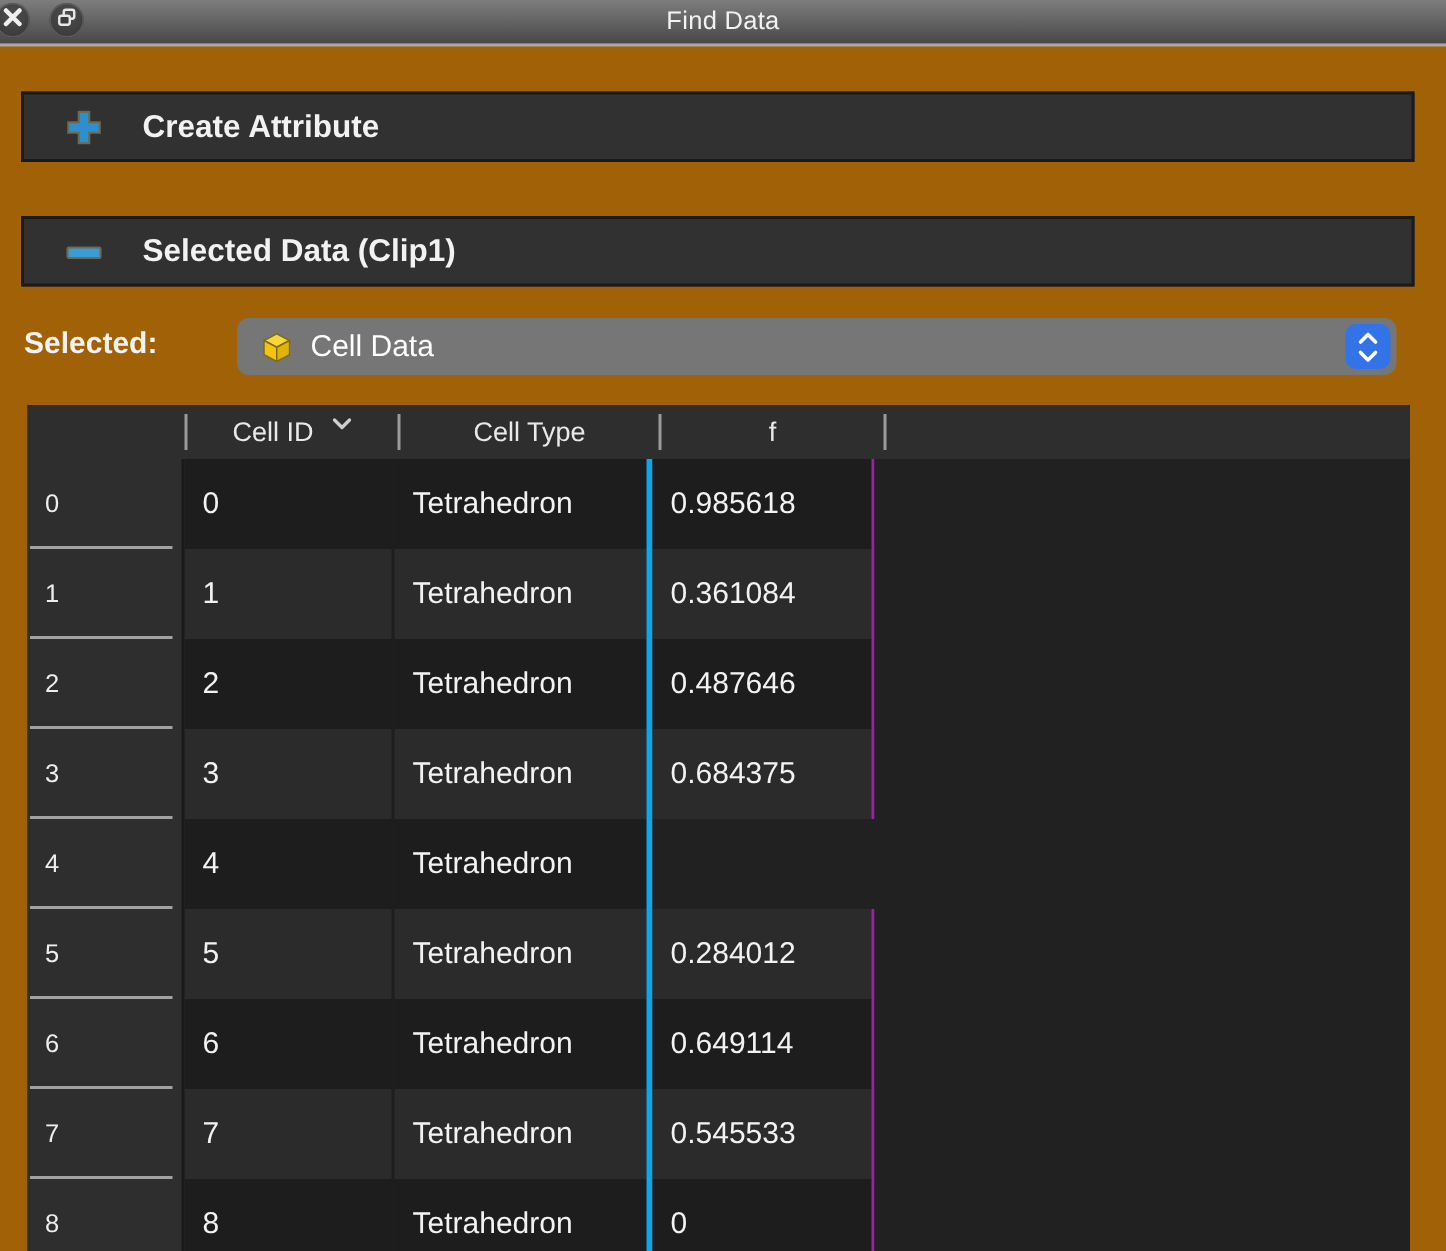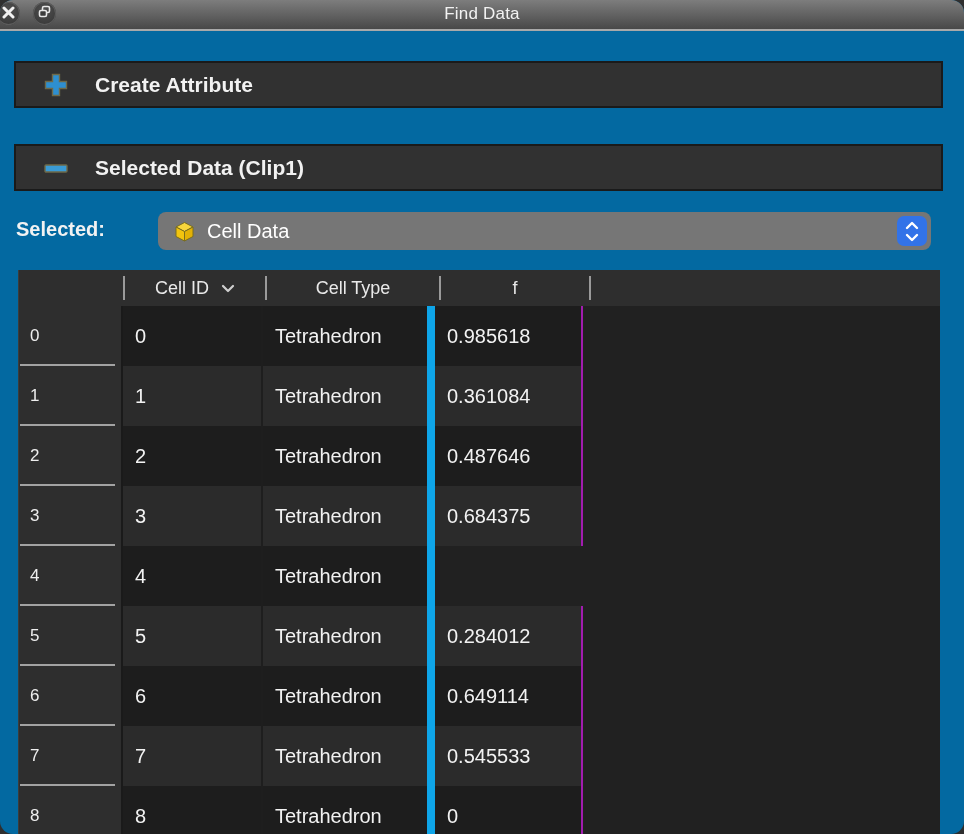--- a/index.html
+++ b/index.html
@@ -1,18 +1,18 @@
 <!DOCTYPE html>
 <html><head>
 <meta charset="utf-8">
 <style>
   html,body{margin:0;padding:0;background:#2f2f2f;}
   .panel{
     position:relative;width:964px;height:834px;overflow:hidden;
-    background:#0369a1;font-family:"Liberation Sans",sans-serif;border-radius:13px;
+    background:#a16207;font-family:"Liberation Sans",sans-serif;
     -webkit-font-smoothing:antialiased;
   }
   
   .titlebar{
     position:absolute;left:0;top:0;width:100%;height:29px;
     background:linear-gradient(#7d7d7d,#484848);
     border-bottom:2px solid #a9a9a9;
   }
   .titlebar-title{
     position:absolute;left:0;right:0;top:4px;text-align:center;
@@ -54,21 +54,21 @@
   }
   
   .table{
     position:absolute;left:18px;top:270px;width:922px;height:564px;
     background:#212121;overflow:hidden;border-left:1px solid #3c3c3c;box-sizing:border-box;
   }
   .thead{
     position:relative;height:36px;background:#2e2e2e;
     display:flex;align-items:center;color:#e9e9e9;font-size:18px;
   }
-  .th{display:flex;align-items:center;justify-content:center;box-sizing:border-box;}
+  .th{display:flex;align-items:flex-start;justify-content:center;box-sizing:border-box;}
   .th-rowhdr{width:104px;}
   .th-id{width:140px;}
   .th-type{width:172px;}
   .th-f{width:148px;}
   .hsep{width:2px;height:24px;background:#9a9a9a;flex:0 0 auto;}
   .sort-chevron{margin-left:12px;display:inline-flex;}
   .tbody{position:relative;}
   .trow{display:flex;height:60px;}
   .rowhdr{
     width:104px;flex:0 0 auto;background:#2e2e2e;color:#eeeeee;font-size:17px;
@@ -76,21 +76,21 @@
     position:relative;border-right:2px solid #1a1a1a;
   }
   .rowhdr::after{
     content:"";position:absolute;left:1px;right:6px;bottom:0;height:2px;background:#a2a2a2;
   }
   .cell{
     display:flex;align-items:center;padding-left:12px;box-sizing:border-box;
     color:#f2f2f2;font-size:20px;flex:0 0 auto;
   }
   .c-id{width:140px;border-right:2px solid #1e1e1e;}
-  .c-type{width:172px;border-right:8px solid #0ea5e9;}
+  .c-type{width:172px;border-right:4px solid #0ea5e9;}
   .c-f{width:148px;border-right:2px solid #a21caf;text-align:center;}
   .c-fill{flex:1 1 auto;background:#212121 !important;border-right:none;}
   .trow.even .cell{background:#1d1d1d;}
   .trow.odd  .cell{background:#2b2b2b;}
 </style>
 </head>
 <body>
 
 <div class="panel">
 

